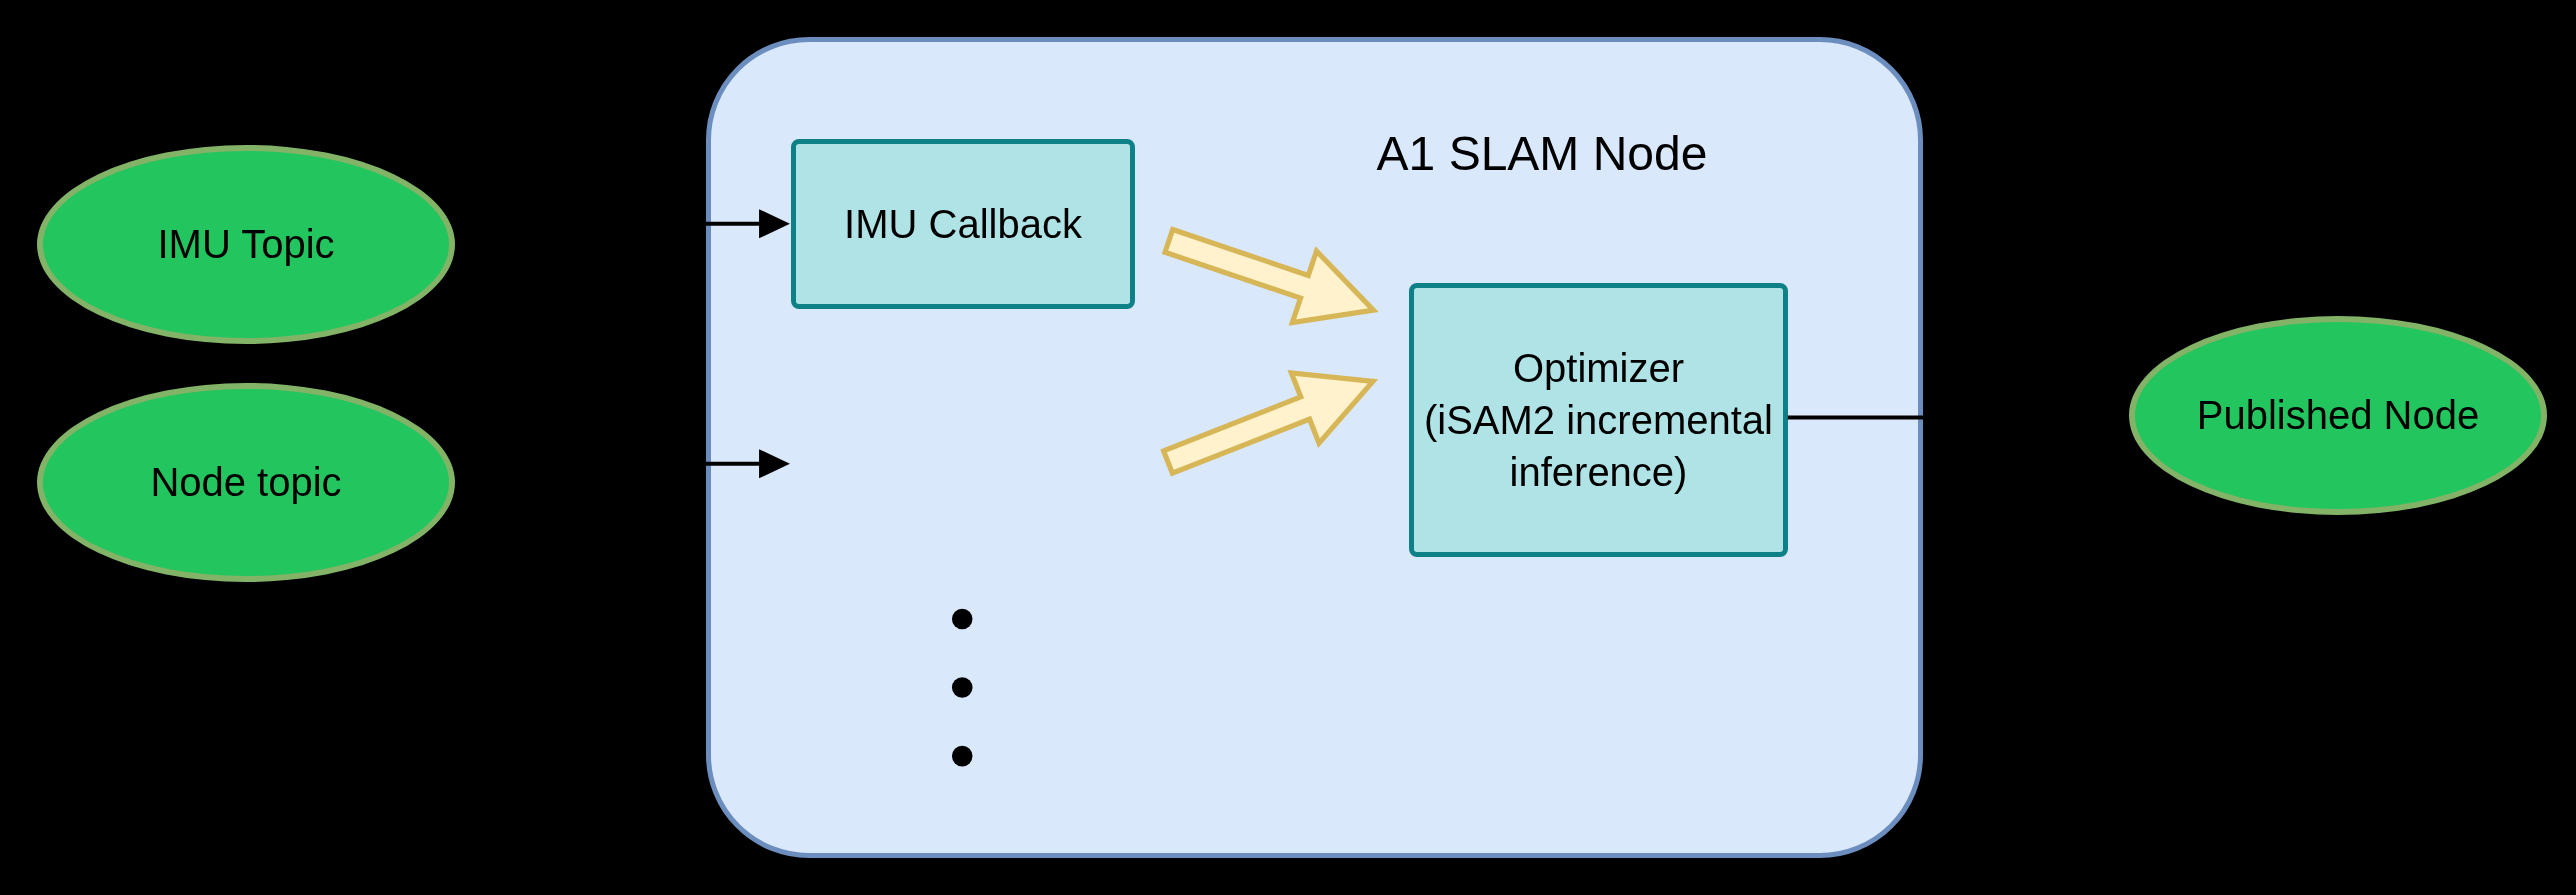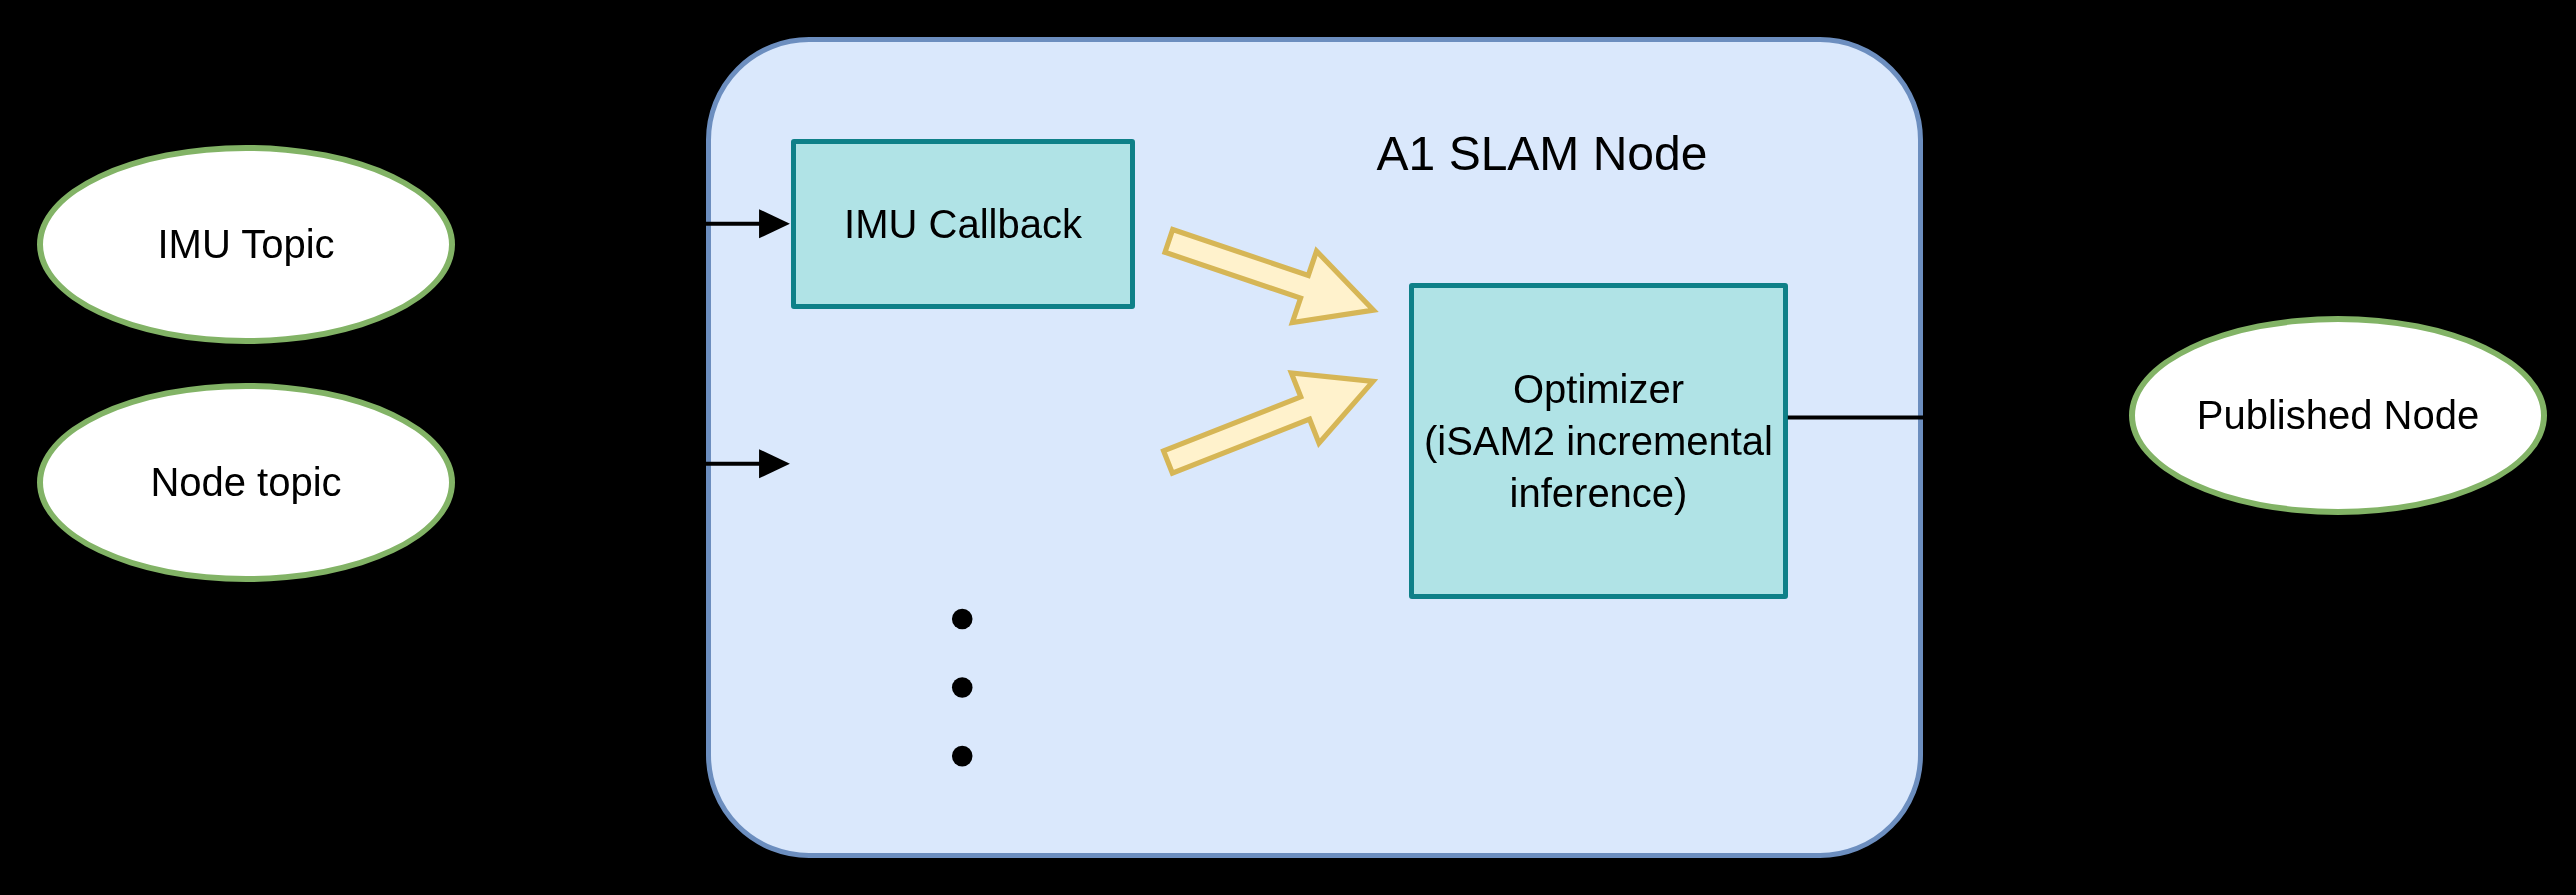--- a/index.html
+++ b/index.html
@@ -11,29 +11,29 @@
     position:absolute;left:706px;top:37px;width:1217px;height:821px;
     background:#dae8fc;border:5.1px solid #6c8ebf;border-radius:103px;
     box-sizing:border-box;z-index:1;
   }
   .slam-title{
     position:absolute;left:1242px;top:123px;width:600px;height:62px;
     line-height:62px;text-align:center;font-size:48px;z-index:2;
   }
   .callback-box{
     position:absolute;background:#b0e3e6;border:5.1px solid #0e8088;
-    border-radius:3px;box-sizing:border-box;display:flex;flex-direction:column;
+    border-radius:8px;box-sizing:border-box;display:flex;flex-direction:column;
     align-items:center;justify-content:center;text-align:center;
     font-size:40px;line-height:52px;z-index:3;
   }
   .box-imu{left:791px;top:139px;width:344px;height:170px;}
   .box-lidar{left:791px;top:379px;width:344px;height:170px;}
-  .box-optimizer{left:1409px;top:283px;width:379px;height:316px;}
+  .box-optimizer{left:1409px;top:283px;width:379px;height:274px;}
   .topic-ellipse{
-    position:absolute;width:418px;height:199px;background:#ffffff;
+    position:absolute;width:418px;height:199px;background:#22c55e;
     border:6px solid #82b366;border-radius:50%;box-sizing:border-box;
     display:flex;align-items:center;justify-content:center;text-align:center;
     font-size:40px;z-index:2;
   }
   .topic-imu{left:37px;top:145px;}
   .topic-lidar{left:37px;top:383px;}
   .topic-published{left:2129px;top:316px;}
   .overlay{position:absolute;left:0;top:0;z-index:5;pointer-events:none;}
   .connector{stroke:#000000;stroke-width:4.5px;fill:none;}
   .connector-head{fill:#000000;stroke:none;}

